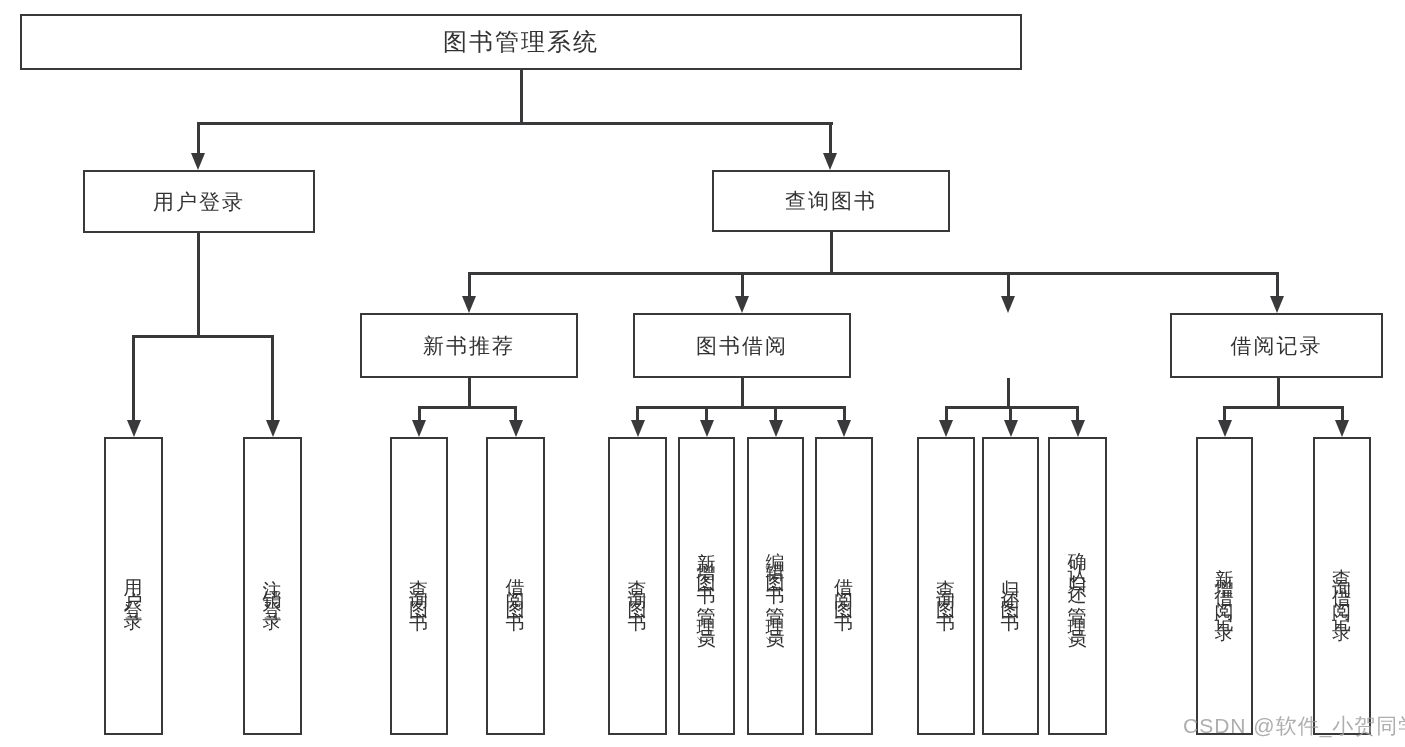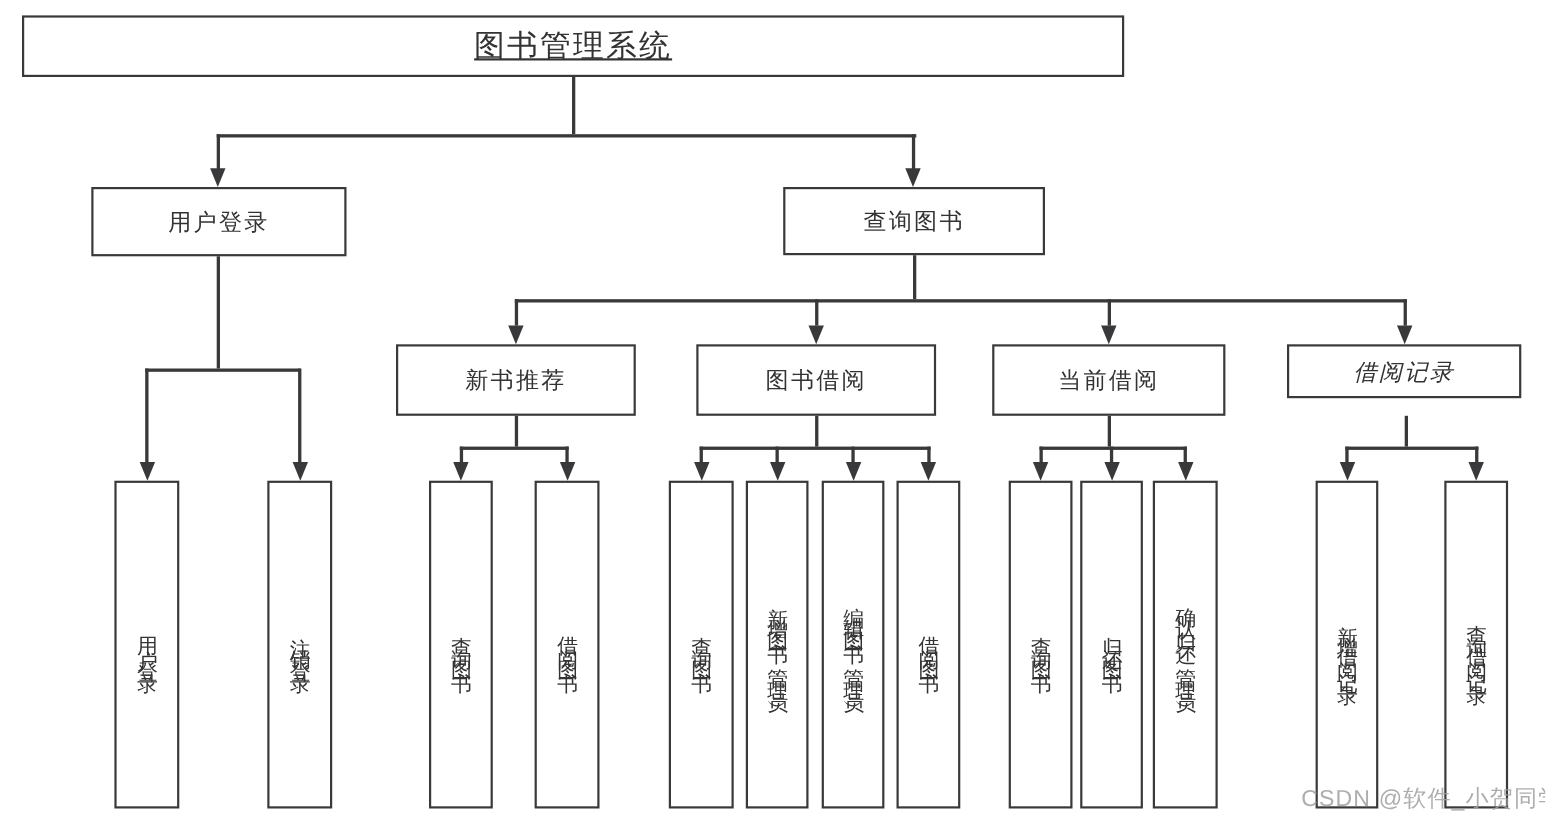--- a/index.html
+++ b/index.html
@@ -20,21 +20,21 @@
   .box{
     position:absolute;
     background:#fff;
     border:2.5px solid var(--line);
     box-sizing:border-box;
     display:flex;align-items:center;justify-content:center;
   }
   .hlabel{
     font-size:21px;letter-spacing:2px;white-space:nowrap;color:var(--text);
   }
-  .root .hlabel{font-size:28px;text-decoration:underline;}
+  .root .hlabel{font-size:24px;}
   .leaf .vlabel{
     writing-mode:vertical-rl;
     text-orientation:mixed;
     font-size:19px;
     line-height:1;
     letter-spacing:11px;
     white-space:nowrap;
     color:var(--text);
   }
   .line{position:absolute;background:var(--line);}
@@ -92,24 +92,21 @@
   <div class="arrow" style="left:1001px;top:296px;"></div>
   <div class="line v" style="left:1275.5px;top:272px;height:24px;"></div>
   <div class="arrow" style="left:1270px;top:296px;"></div>
 
   <div class="box" style="left:633px;top:313px;width:218px;height:65px;">
     <span class="hlabel">图书借阅</span>
   </div>
   <div class="box" style="left:360px;top:313px;width:218px;height:65px;">
     <span class="hlabel">新书推荐</span>
   </div>
-  <div class="box" style="left:902px;top:313px;width:212px;height:65px;">
-    <span class="hlabel">当前借阅</span>
-  </div>
-  <div class="box" style="left:1170px;top:313px;width:213px;height:49px;font-style:italic;">
+  <div class="box" style="left:1170px;top:313px;width:213px;height:65px;">
     <span class="hlabel">借阅记录</span>
   </div>
 
   <div class="line v" style="left:467.5px;top:378px;height:28px;"></div>
   <div class="line h" style="left:417.5px;top:406px;width:99.5px;"></div>
   <div class="line v" style="left:417.5px;top:406px;height:14px;"></div>
   <div class="arrow" style="left:412px;top:420px;"></div>
   <div class="line v" style="left:514px;top:406px;height:14px;"></div>
   <div class="arrow" style="left:508.5px;top:420px;"></div>
 

